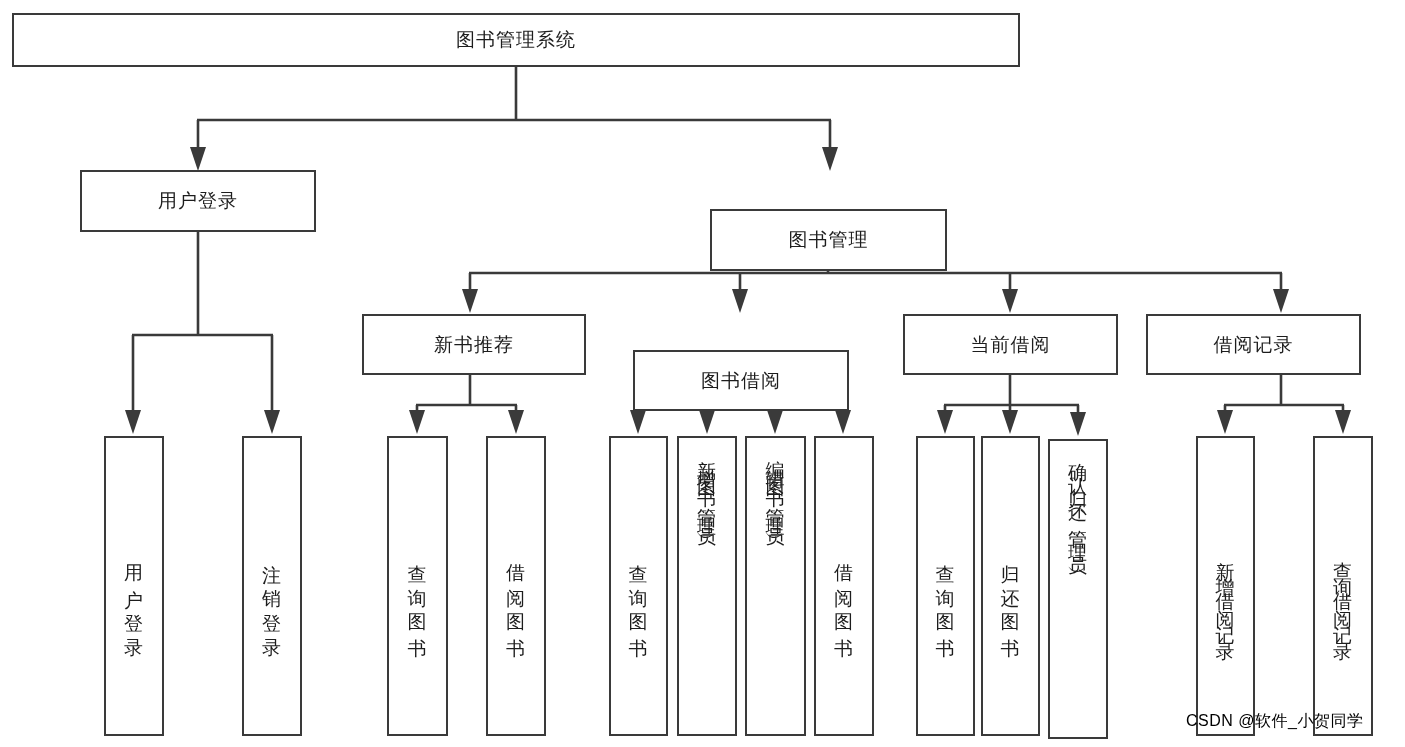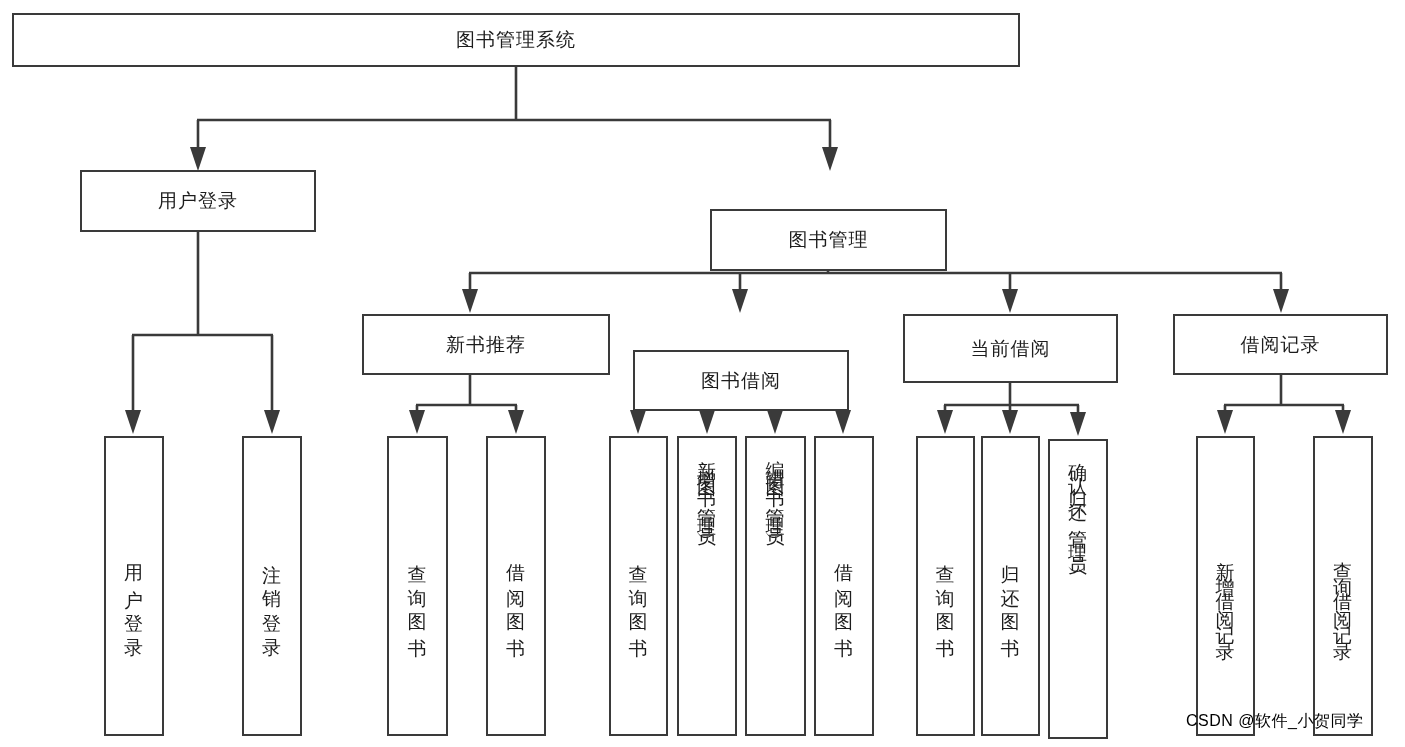--- a/index.html
+++ b/index.html
@@ -100,30 +100,30 @@
     <span>图书管理系统</span>
   </div>
 
   <div class="node h" style="left:80px; top:170px; width:236px; height:62px;">
     <span>用户登录</span>
   </div>
   <div class="node h" style="left:710px; top:170px; width:237px; height:62px;margin-top:39px;">
     <span>图书管理</span>
   </div>
 
-  <div class="node h" style="left:362px; top:314px; width:248px; height:61px;">
+  <div class="node h" style="left:362px; top:314px; width:224px; height:61px;">
     <span>新书推荐</span>
   </div>
   <div class="node h" style="left:633px; top:314px; width:216px; height:61px;margin-top:36px;">
     <span>图书借阅</span>
   </div>
-  <div class="node h" style="left:903px; top:314px; width:215px; height:69px;align-items:center;">
+  <div class="node h" style="left:903px; top:314px; width:215px; height:61px;align-items:center;">
     <span>当前借阅</span>
   </div>
-  <div class="node h" style="left:1173px; top:314px; width:215px; height:61px;">
+  <div class="node h" style="left:1146px; top:314px; width:215px; height:61px;">
     <span>借阅记录</span>
   </div>
 
   <div class="node v vt-4" style="left:104px; top:436px; width:60px; height:300px;">
     <span>用户登录</span>
   </div>
   <div class="node v vt-4" style="left:242px; top:436px; width:60px; height:300px;">
     <span>注销登录</span>
   </div>
 

